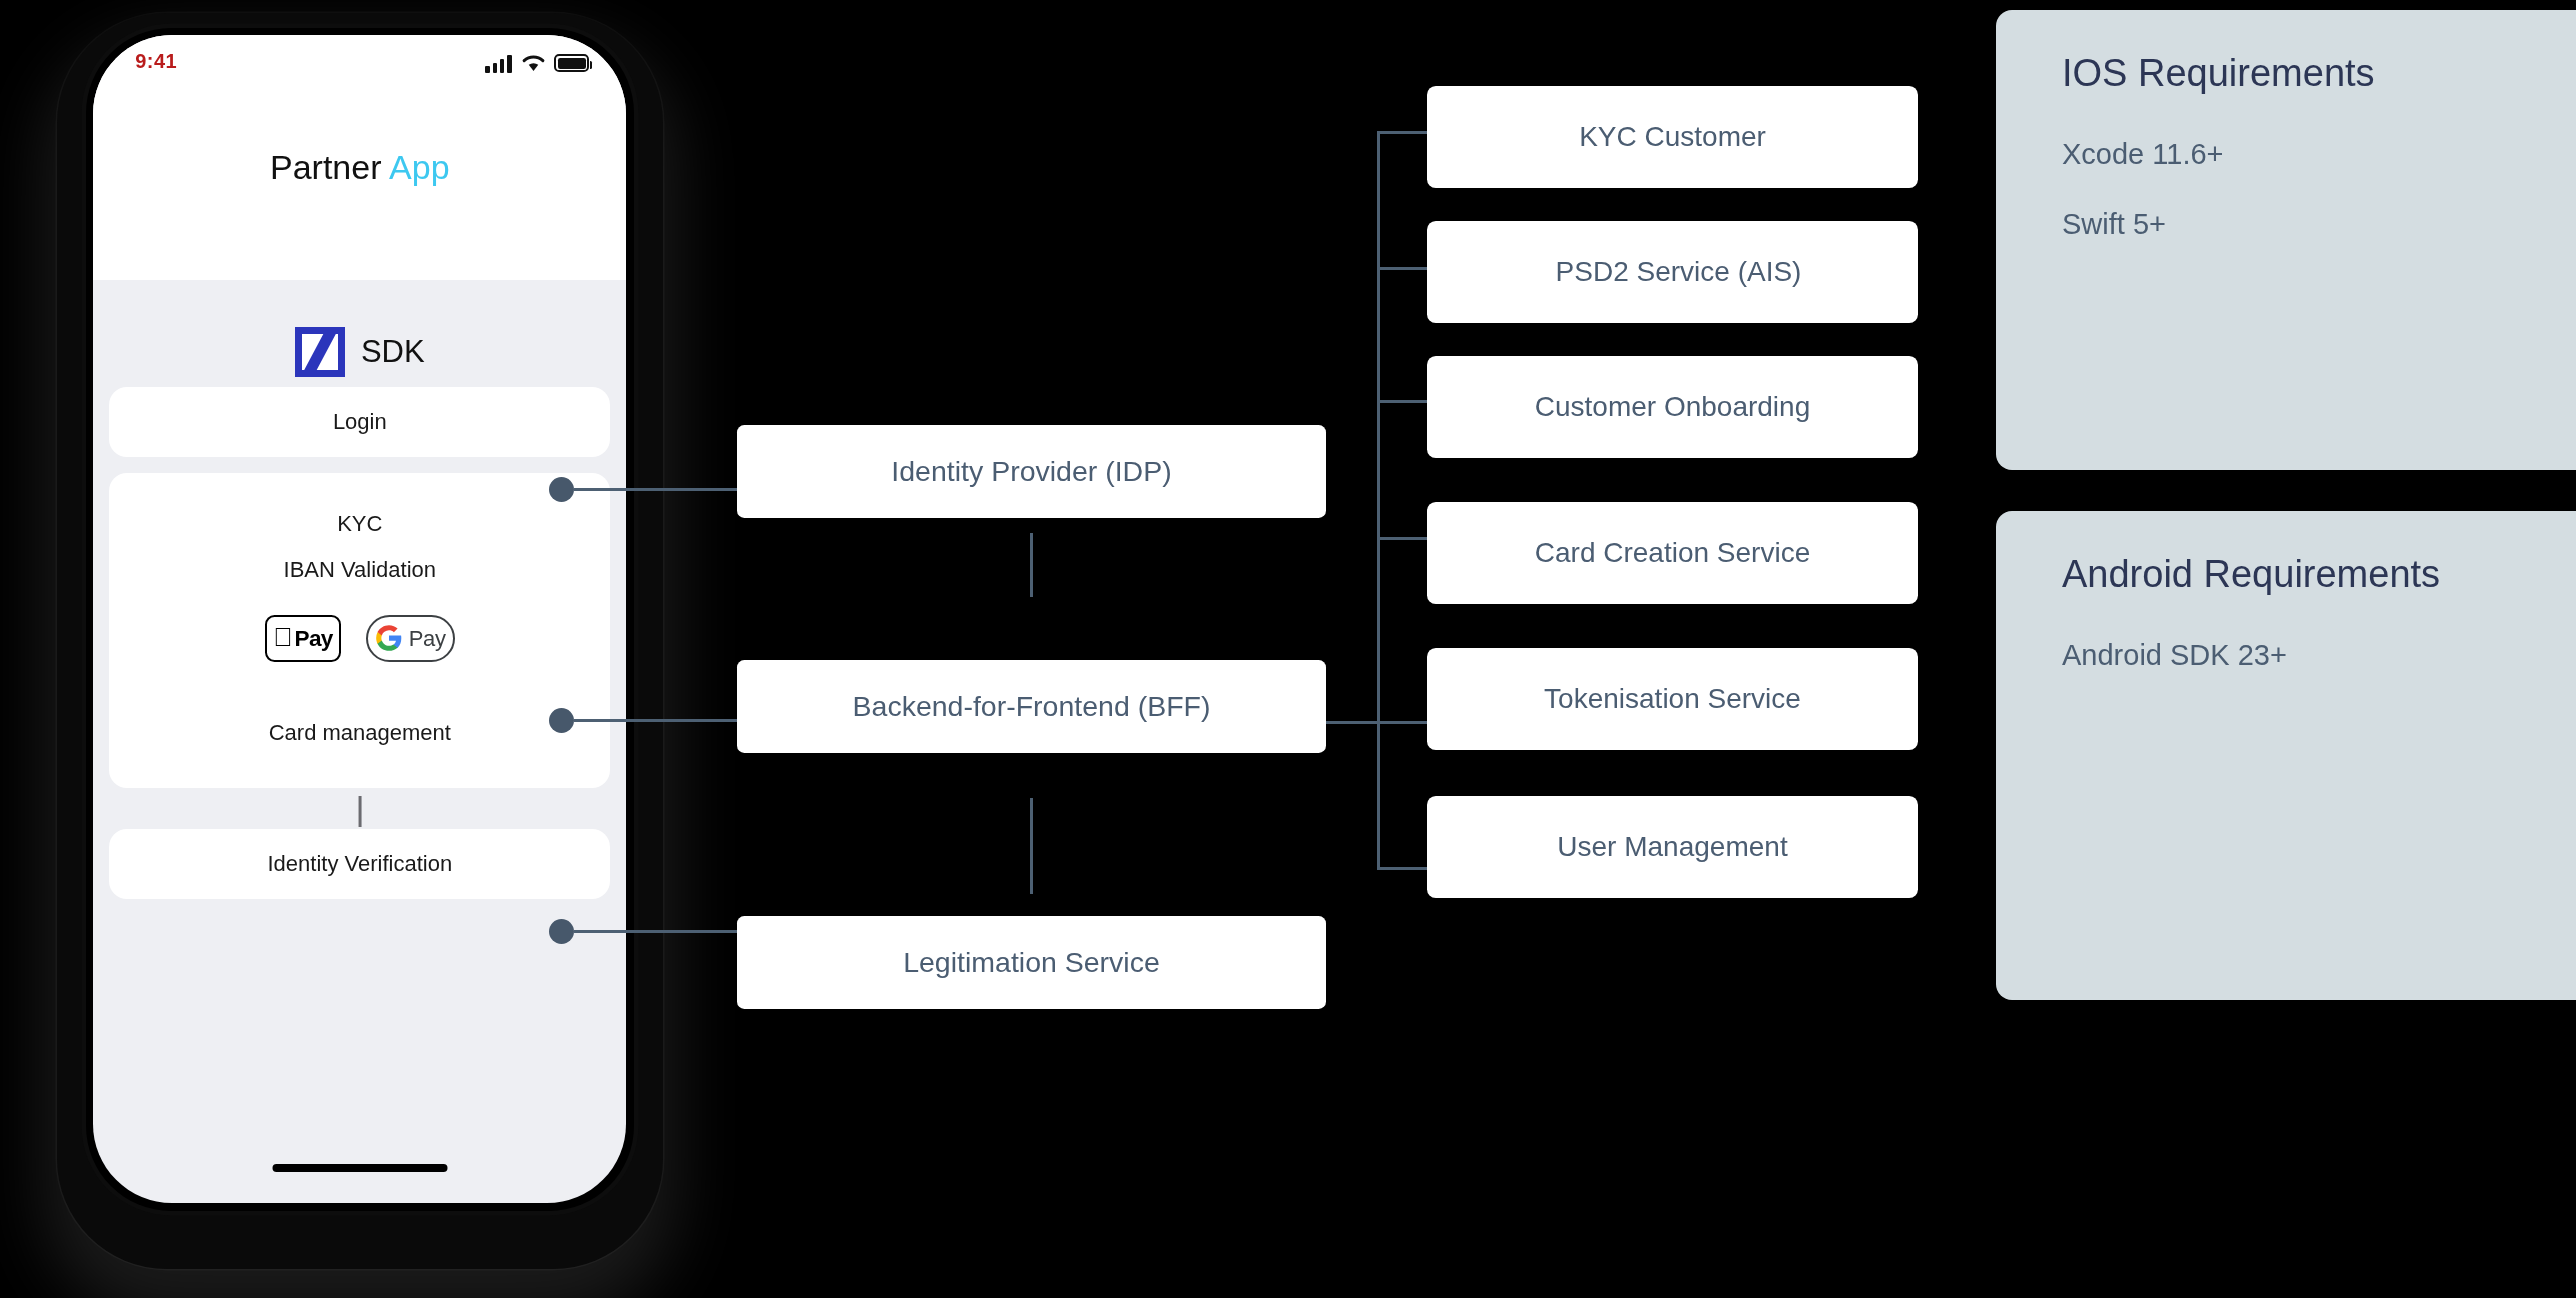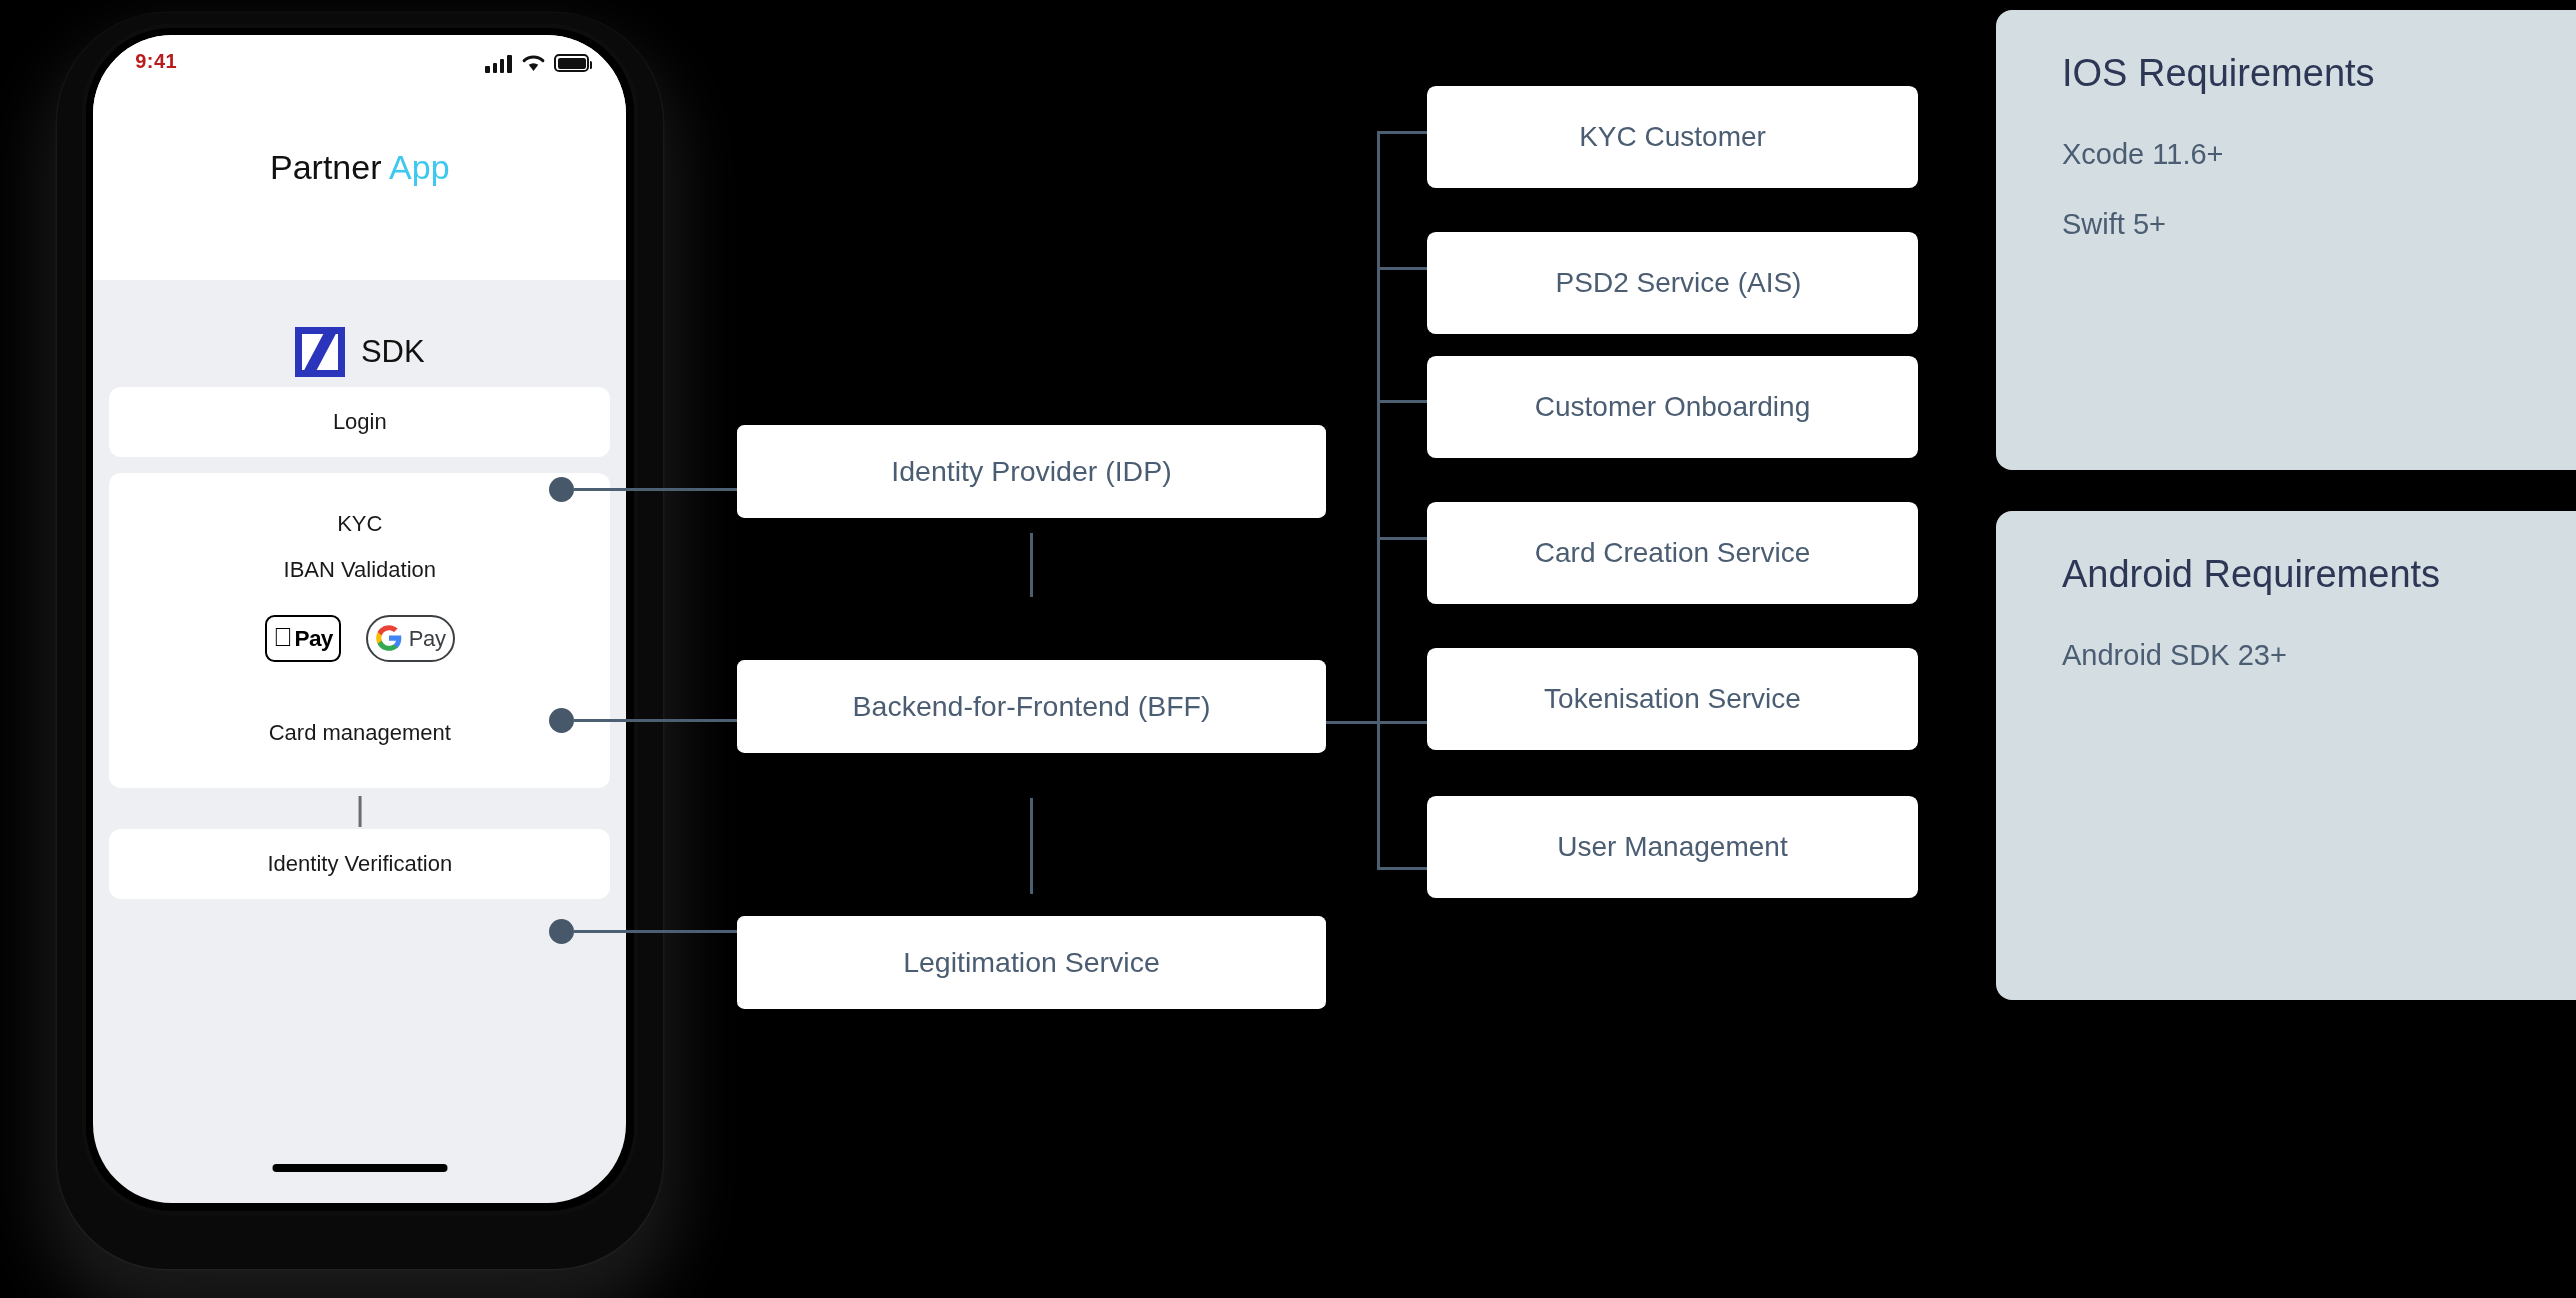--- a/index.html
+++ b/index.html
@@ -86,21 +86,21 @@
   }
   #db-logo span{
     position:absolute; left:50%; top:50%;
     width:11px;height:54px;background:#2b35bb;
     transform:translate(-50%,-50%) rotate(28deg);
   }
   #sdk-label{ font-size:31px; color:#111; }
 
   .phone-card{
     position:absolute; left:16px; width:501px;
-    background:#fff; border-radius:12px;
+    background:#fff; border-radius:18px;
   }
   #card-login{ top:352px; height:70px; }
   #card-kyc{ top:438px; height:315px; }
   #card-identity{ top:794px; height:70px; }
 
   .card-text{
     width:100%; text-align:center; color:#1a1a1a; font-size:22px;
   }
   #card-login .card-text{ position:absolute; top:22px; }
   #card-identity .card-text{ position:absolute; top:22px; }
@@ -180,21 +180,21 @@
   #line-bff-trunk{ left:1326px; top:721px; width:54px; }
 
   
   .svc-box{
     position:absolute; left:1427px; width:491px; height:102px;
     background:#fff; border-radius:8.8px;
     display:flex; align-items:center; justify-content:center;
     color:#4b5d72; font-size:28px;
   }
   #svc-0{ top:86px; }
-  #svc-1{ top:232px;padding-left:12px; }
+  #svc-1{ top:221px;padding-left:12px; }
   #svc-2{ top:356px; }
   #svc-3{ top:502px; }
   #svc-4{ top:648px; }
   #svc-5{ top:796px; }
 
   
   .req-panel{
     position:absolute; left:1996px; width:628px;
     background:#d4dde1; border-radius:16px; padding:41px 66px;
   }

